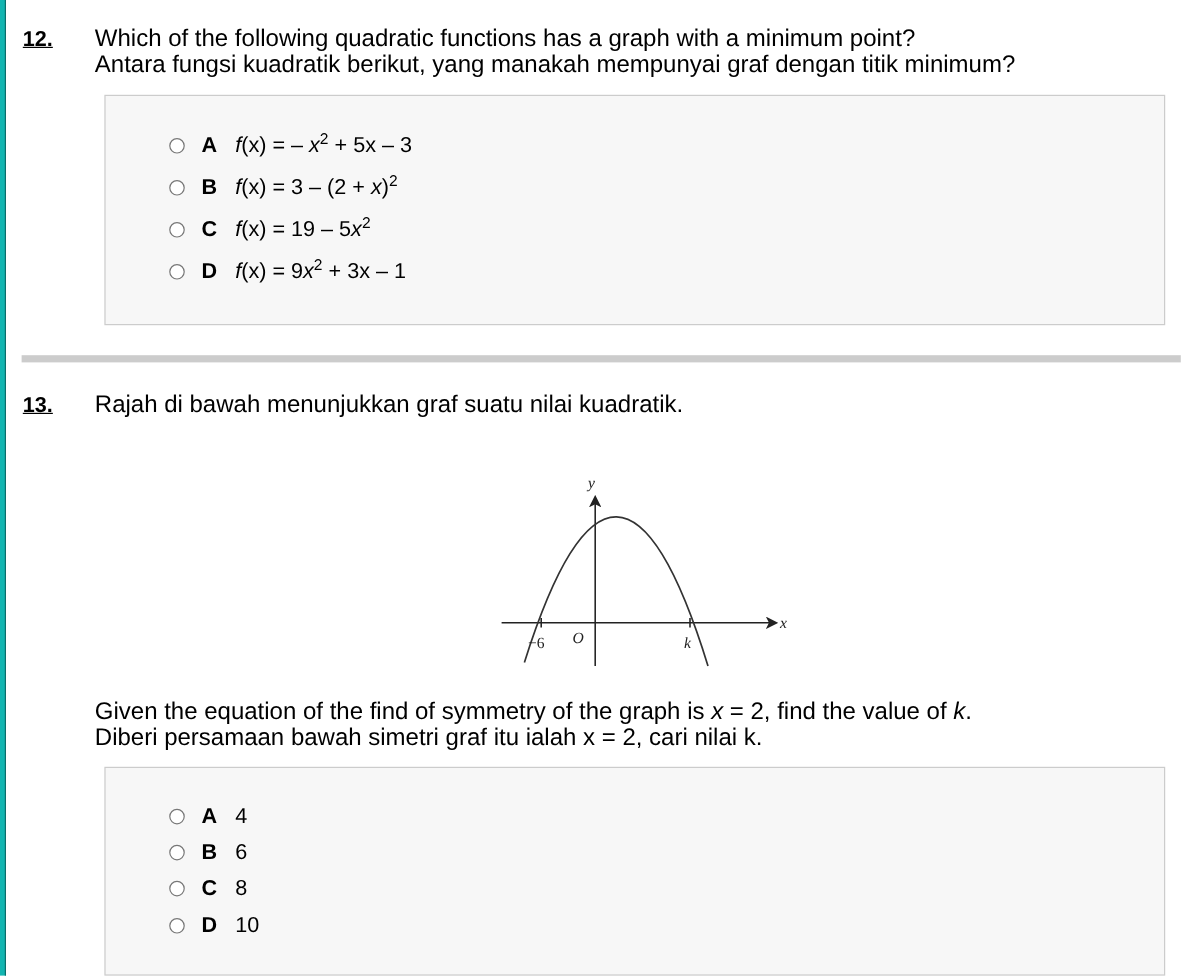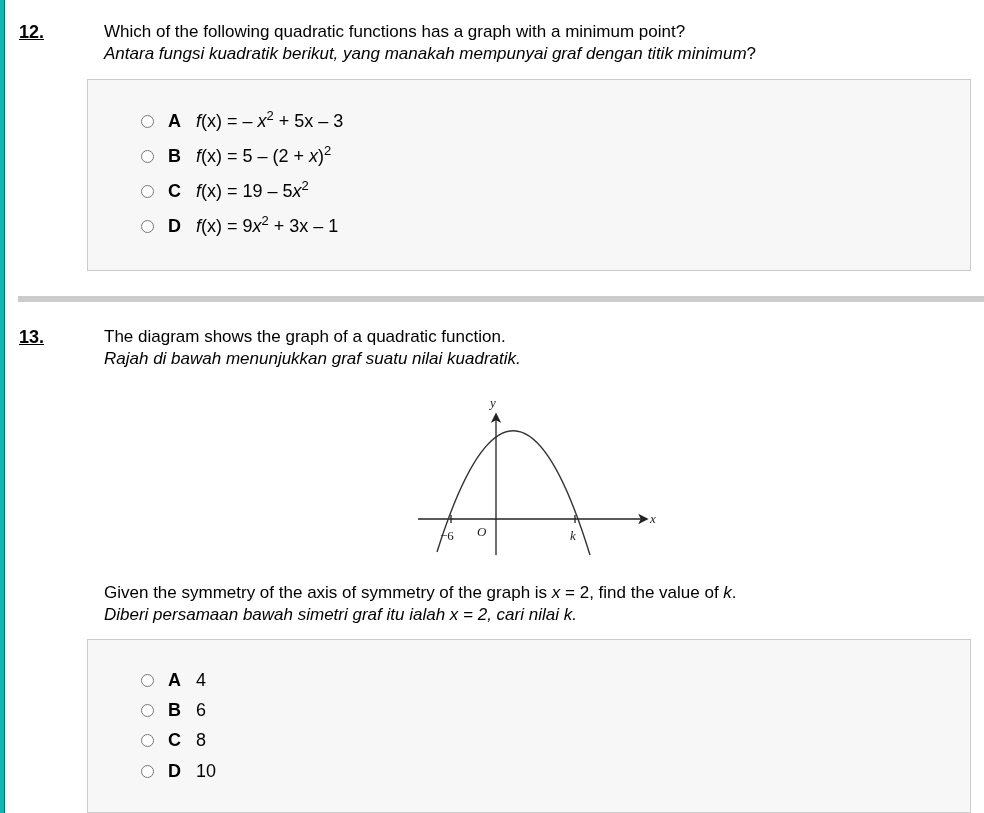--- a/index.html
+++ b/index.html
@@ -2,22 +2,22 @@
 <html><head>
 <meta charset="utf-8">
 <style>
   html, body { margin:0; padding:0; }
   body {
     width:984px; height:813px; overflow:hidden; position:relative;
     background:#ffffff; font-family:"Liberation Sans", sans-serif; color:#000;
   }
   .left-bar { position:absolute; left:0; top:0; width:5px; height:813px; background:#13b5b1; border-right:1px solid #0a6e6b; box-sizing:border-box; }
   .qnum { position:absolute; left:19px; font-weight:bold; font-size:18px; }
-  .qtext { position:absolute; left:104px; font-size:17px; line-height:22px; white-space:nowrap; }
-  .qtext .it { font-style:italic; }
+  .qtext { position:absolute; left:79px; font-size:20px; line-height:22px; white-space:nowrap; }
+  .qtext .it { }
   .box { position:absolute; left:87px; width:884px; background:#f7f7f7; border:1px solid #cccccc; box-sizing:border-box; }
   .opt { position:absolute; left:141px; height:24px; display:flex; align-items:center; font-size:18px; white-space:nowrap; }
   .radio { width:13px; height:13px; border:1px solid #777; border-radius:50%; background:#fff; box-sizing:border-box; margin-right:14px; }
   .letter { font-weight:bold; width:28px; }
   .math i { font-style:italic; }
   .math sup { font-size:13px; vertical-align:7px; line-height:0; }
   .sep { position:absolute; left:18px; top:296px; width:966px; height:6px; background:#cccccc; }
   .graph { position:absolute; left:410px; top:390px; width:260px; height:170px; }
   .graph text { font-family:"Liberation Serif", serif; font-style:italic; font-size:13px; fill:#222; }
 </style>
@@ -35,38 +35,37 @@
 <div class="box" style="top:79px; height:192px;"></div>
 
 <div class="opt" style="top:109px;">
   <span class="radio"></span>
   <span class="letter">A</span>
   <span class="math"><i>f</i><span>(x) = – </span><i>x</i><sup>2</sup><span> + 5x – 3</span></span>
 </div>
 <div class="opt" style="top:144px;">
   <span class="radio"></span>
   <span class="letter">B</span>
-  <span class="math"><i>f</i><span>(x) = 5 – (2 + </span><i>x</i><span>)</span><sup>2</sup></span>
+  <span class="math"><i>f</i><span>(x) = 3 – (2 + </span><i>x</i><span>)</span><sup>2</sup></span>
 </div>
 <div class="opt" style="top:179px;">
   <span class="radio"></span>
   <span class="letter">C</span>
   <span class="math"><i>f</i><span>(x) = 19 – 5</span><i>x</i><sup>2</sup></span>
 </div>
 <div class="opt" style="top:214px;">
   <span class="radio"></span>
   <span class="letter">D</span>
   <span class="math"><i>f</i><span>(x) = 9</span><i>x</i><sup>2</sup><span> + 3x – 1</span></span>
 </div>
 
 <div class="sep"></div>
 
 <div class="qnum" style="top:327px;text-decoration:underline;">13.</div>
 <div class="qtext" style="top:326px;">
-  <div>The diagram shows the graph of a quadratic function.</div>
   <div class="it">Rajah di bawah menunjukkan graf suatu nilai kuadratik.</div>
 </div>
 
 <svg class="graph" viewBox="0 0 260 170" width="260" height="170">
   <defs>
     <marker id="arr" markerWidth="8" markerHeight="8" refX="6" refY="4" orient="auto">
       <path d="M0,0 L8,4 L0,8 L2,4 Z" fill="#222"></path>
     </marker>
   </defs>
   <line x1="8" y1="129" x2="236" y2="129" stroke="#222" stroke-width="1.3" marker-end="url(#arr)"></line>
@@ -75,21 +74,21 @@
   <line x1="41" y1="125" x2="41" y2="133" stroke="#222" stroke-width="1.3"></line>
   <line x1="165" y1="125" x2="165" y2="133" stroke="#222" stroke-width="1.3"></line>
   <text x="80" y="17">y</text>
   <text x="240" y="133">x</text>
   <text x="67" y="146">O</text>
   <text x="30" y="150" style="font-style:normal">−6</text>
   <text x="160" y="150">k</text>
 </svg>
 
 <div class="qtext" style="top:582px;">
-  <div><span>Given the symmetry of the axis of symmetry of the graph is </span><i>x</i><span> = 2, find the value of </span><i>k</i><span>.</span></div>
+  <div><span>Given the equation of the find of symmetry of the graph is </span><i>x</i><span> = 2, find the value of </span><i>k</i><span>.</span></div>
   <div class="it">Diberi persamaan bawah simetri graf itu ialah x = 2, cari nilai k.</div>
 </div>
 
 <div class="box" style="top:639px; height:174px;"></div>
 
 <div class="opt" style="top:668px;">
   <span class="radio"></span>
   <span class="letter">A</span>
   <span>4</span>
 </div>

